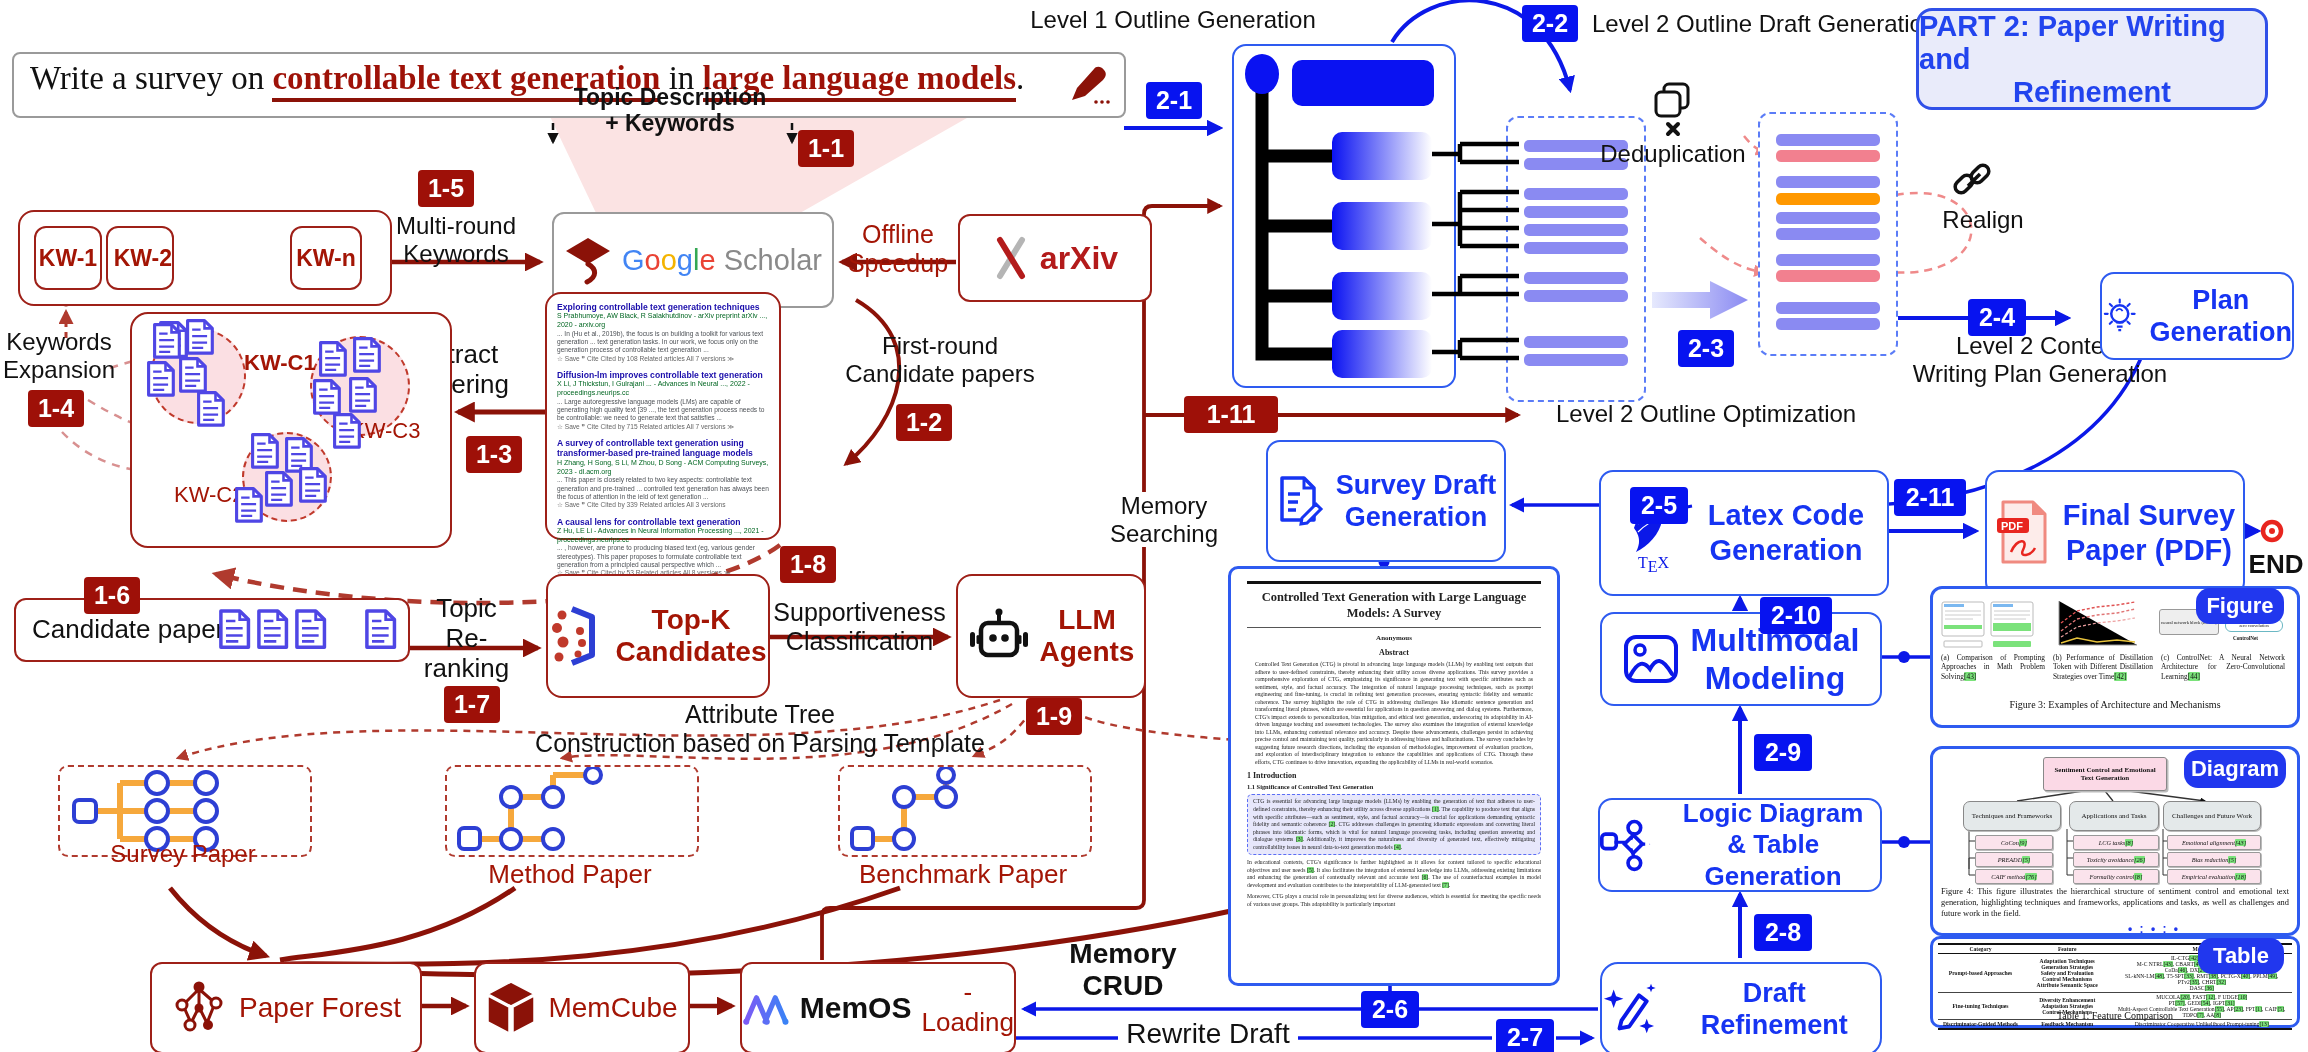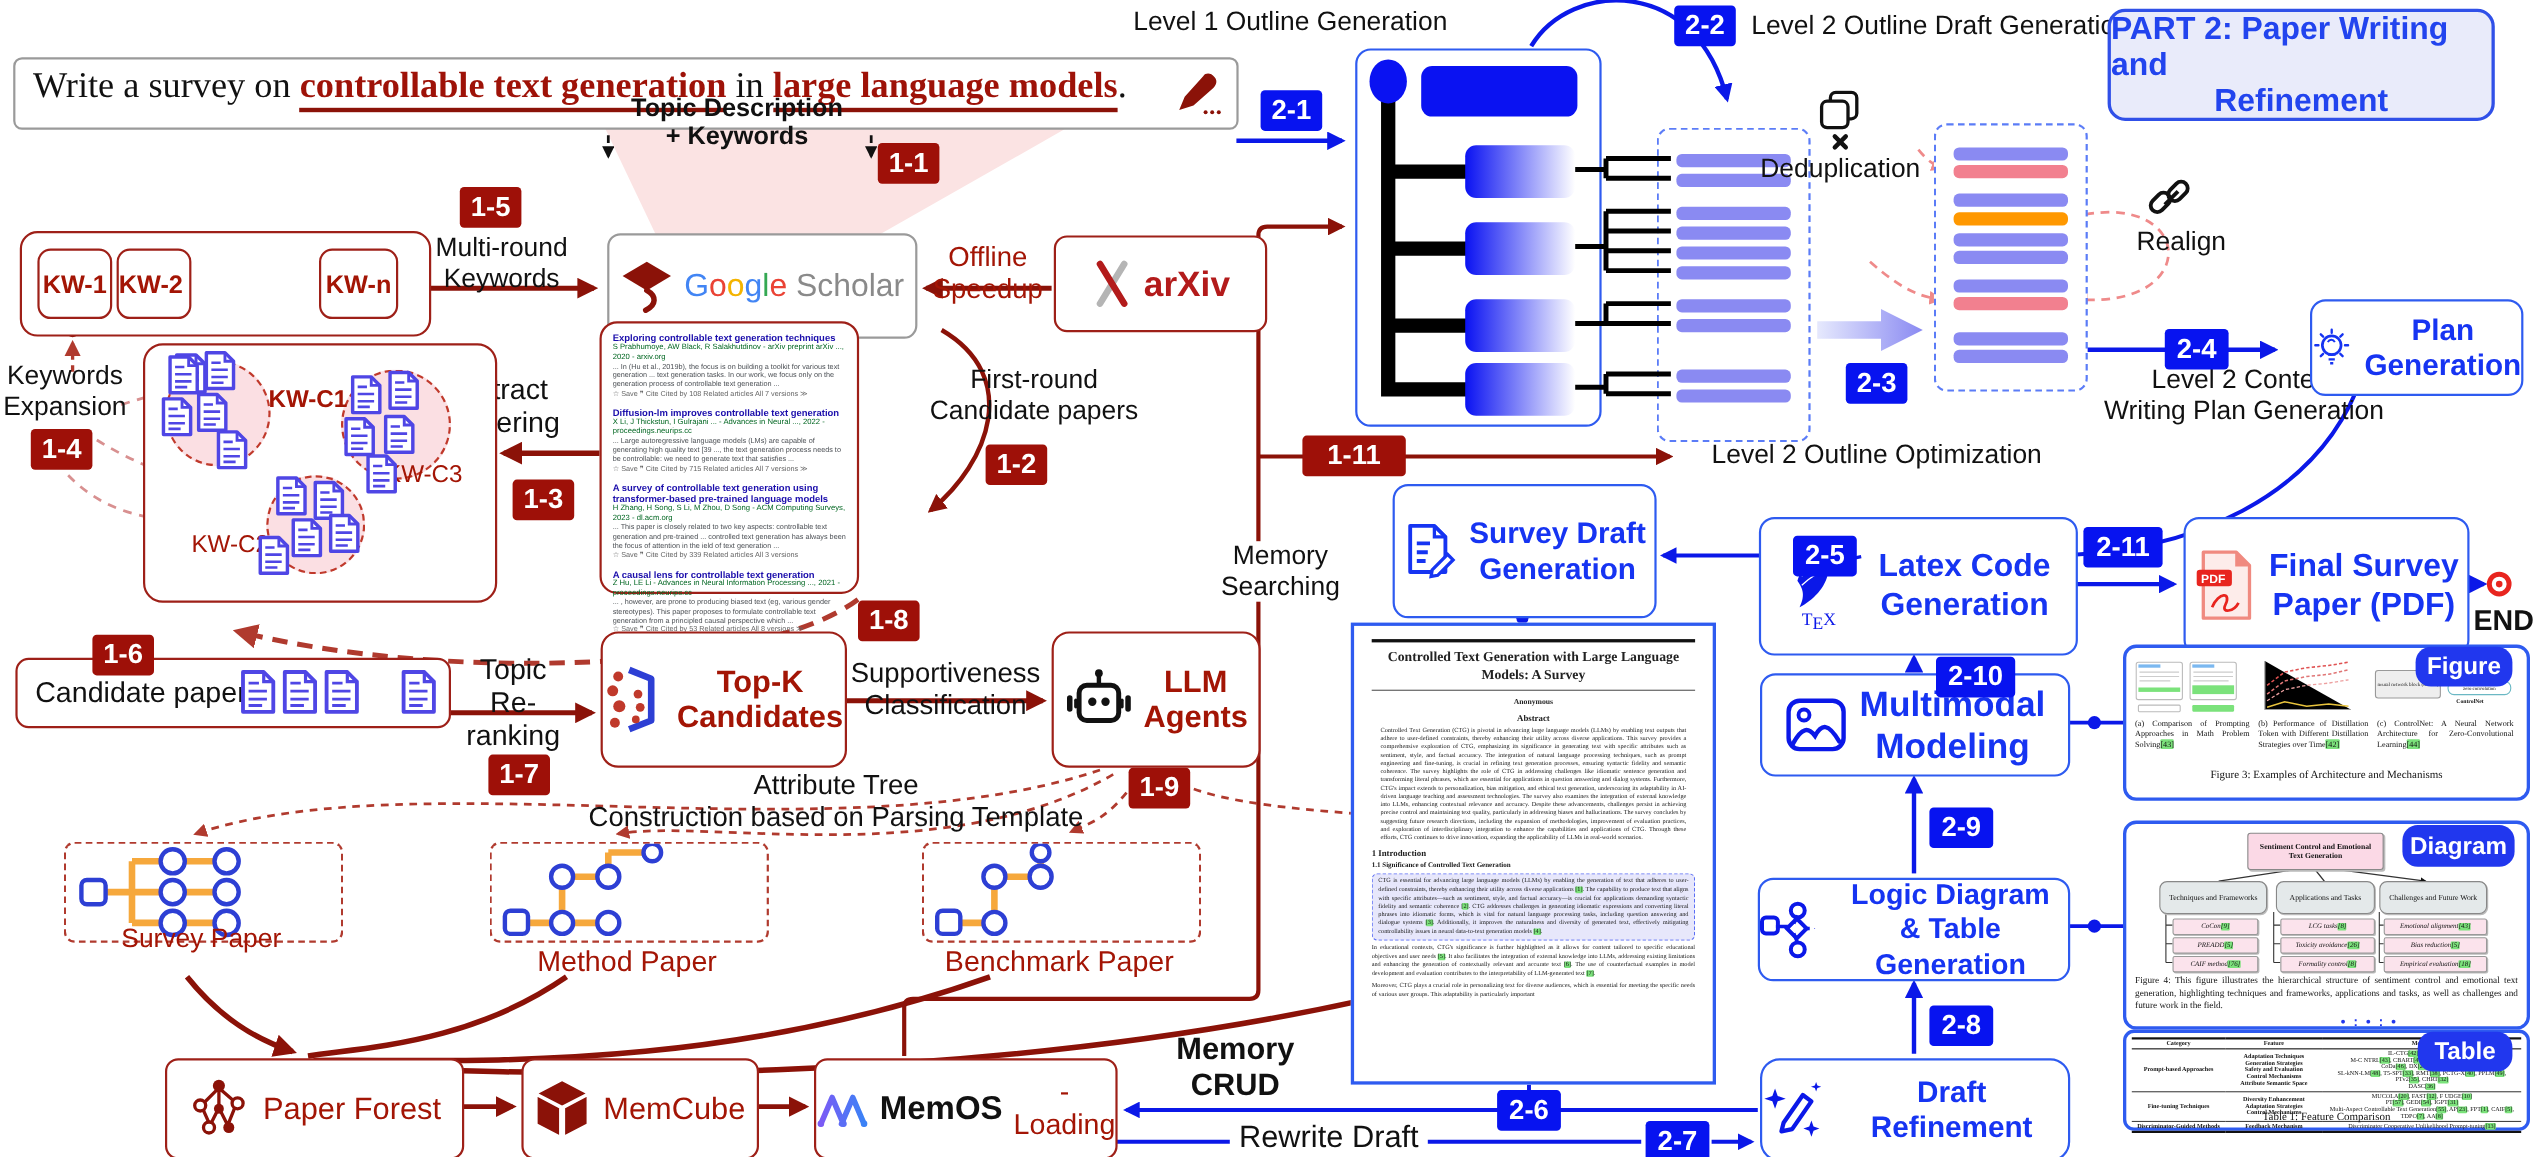--- a/index.html
+++ b/index.html
@@ -185,21 +185,21 @@
 <div class="lab" style="left:548px;top:84px;width:244px;font-weight:bold;font-size:23px">
   <div>Topic Description</div>
   <div>+ Keywords</div>
 </div>
 <div class="badge bdr" style="left:798px;top:130px;width:56px">1-1</div>
 
 <div class="rbox" style="left:18px;top:210px;width:370px;height:92px;border-radius:16px"></div>
 <div class="rbox z2" style="left:34px;top:226px;width:64px;height:60px;display:flex;align-items:center;justify-content:center">
       <span class="rlabel" style="font-size:23px">KW-1</span>
     </div>
-<div class="rbox z2" style="left:106px;top:226px;width:64px;height:60px;display:flex;align-items:center;justify-content:flex-start">
+<div class="rbox z2" style="left:106px;top:226px;width:64px;height:60px;display:flex;align-items:center;justify-content:flex-end">
       <span class="rlabel" style="font-size:23px">KW-2</span>
     </div>
 <div class="rbox z2" style="left:290px;top:226px;width:68px;height:60px;display:flex;align-items:center;justify-content:center">
       <span class="rlabel" style="font-size:23px">KW-n</span>
     </div>
 <div class="badge bdr" style="left:418px;top:170px;width:56px">1-5</div>
 <div class="lab" style="left:386px;top:212px;width:140px">
   <div>Multi-round</div>
       <div>Keywords</div>
 </div>
@@ -530,21 +530,21 @@
     <path d="M26 44 L40 30 L45 35 L31 49 L25 50 Z" fill="#fff" stroke="#1634f2" stroke-width="3"></path>
   </svg>
   <div class="blabel" style="font-size:27px">
     <div>Survey Draft</div>
         <div>Generation</div>
   </div>
 </div>
 <div class="badge bdb" style="left:1630px;top:487px;width:58px">2-5</div>
 <div class="lab" style="left:1698px;top:490px;width:170px;background:#fff">Draft Generation</div>
 
-<div class="z2 pp" style="position:absolute;left:1228px;top:566px;width:332px;height:420px;background:#fff;border:3px solid #2e5bf0;border-radius:0;box-sizing:border-box;padding:12px 16px;overflow:hidden">
+<div class="z2 pp" style="position:absolute;left:1228px;top:566px;width:332px;height:420px;background:#fff;border:3px solid #2e5bf0;border-radius:10px;box-sizing:border-box;padding:12px 16px;overflow:hidden">
   <div style="border-top:3.5px solid #111;margin-bottom:6px"></div>
   <div style="font-size:12.5px;font-weight:bold;text-align:center;line-height:1.25">Controlled Text Generation with Large Language Models: A Survey</div>
   <div style="border-top:1.2px solid #555;margin:6px 0"></div>
   <div style="font-size:7px;font-weight:bold;text-align:center;margin:6px 0">Anonymous</div>
   <div style="font-size:8px;font-weight:bold;text-align:center;margin:4px 0">Abstract</div>
   <p style="font-size:5.7px;line-height:1.32;margin:2px 8px">Controlled Text Generation (CTG) is pivotal in advancing large language models (LLMs) by enabling text outputs that adhere to user-defined constraints, thereby enhancing their utility across diverse applications. This survey provides a comprehensive exploration of CTG, emphasizing its significance in generating text with specific attributes such as sentiment, style, and factual accuracy. The integration of natural language processing techniques, such as prompt engineering and fine-tuning, is crucial in refining text generation processes, ensuring syntactic fidelity and semantic coherence. The survey highlights the role of CTG in addressing challenges like idiomatic sentence generation and transforming literal phrases, which are essential for applications in question answering and dialog systems. Furthermore, CTG's impact extends to personalization, bias mitigation, and ethical text generation, underscoring its adaptability in AI-driven language teaching and assessment technologies. The survey also examines the integration of external knowledge into LLMs, enhancing contextual relevance and accuracy. Despite these advancements, challenges persist in achieving precise control and maintaining text quality, particularly in addressing biases and hallucinations. The survey concludes by suggesting future research directions, including the expansion of methodologies, improvement of evaluation practices, and exploration of interdisciplinary integration to enhance the capabilities and applications of CTG. Through these efforts, CTG continues to drive innovation, expanding the applicability of LLMs in real-world scenarios.</p>
   <div style="font-size:8px;font-weight:bold;margin:5px 0 2px">1    Introduction</div>
   <div style="font-size:6.4px;font-weight:bold;margin:3px 0">1.1    Significance of Controlled Text Generation</div>
   <div class="hlbox" style="font-size:5.7px;line-height:1.32;text-align:justify">CTG is essential for advancing large language models (LLMs) by enabling the generation of text that adheres to user-defined constraints, thereby enhancing their utility across diverse applications <span class="cit">[1]</span>. The capability to produce text that aligns with specific attributes—such as sentiment, style, and factual accuracy—is crucial for applications demanding syntactic fidelity and semantic coherence <span class="cit">[2]</span>. CTG addresses challenges in generating idiomatic expressions and converting literal phrases into idiomatic forms, which is vital for natural language processing tasks, including question answering and dialogue systems <span class="cit">[3]</span>. Additionally, it improves the naturalness and diversity of generated text, effectively mitigating controllability issues in neural data-to-text generation models <span class="cit">[4]</span>.</div>
   <p style="font-size:5.7px;line-height:1.32">In educational contexts, CTG's significance is further highlighted as it allows for content tailored to specific educational objectives and user needs <span class="cit">[5]</span>. It also facilitates the integration of external knowledge into LLMs, addressing existing limitations and enhancing the generation of contextually relevant and accurate text <span class="cit">[6]</span>. The use of counterfactual examples in model development and evaluation contributes to the interpretability of LLM-generated text <span class="cit">[7]</span>.</p>

